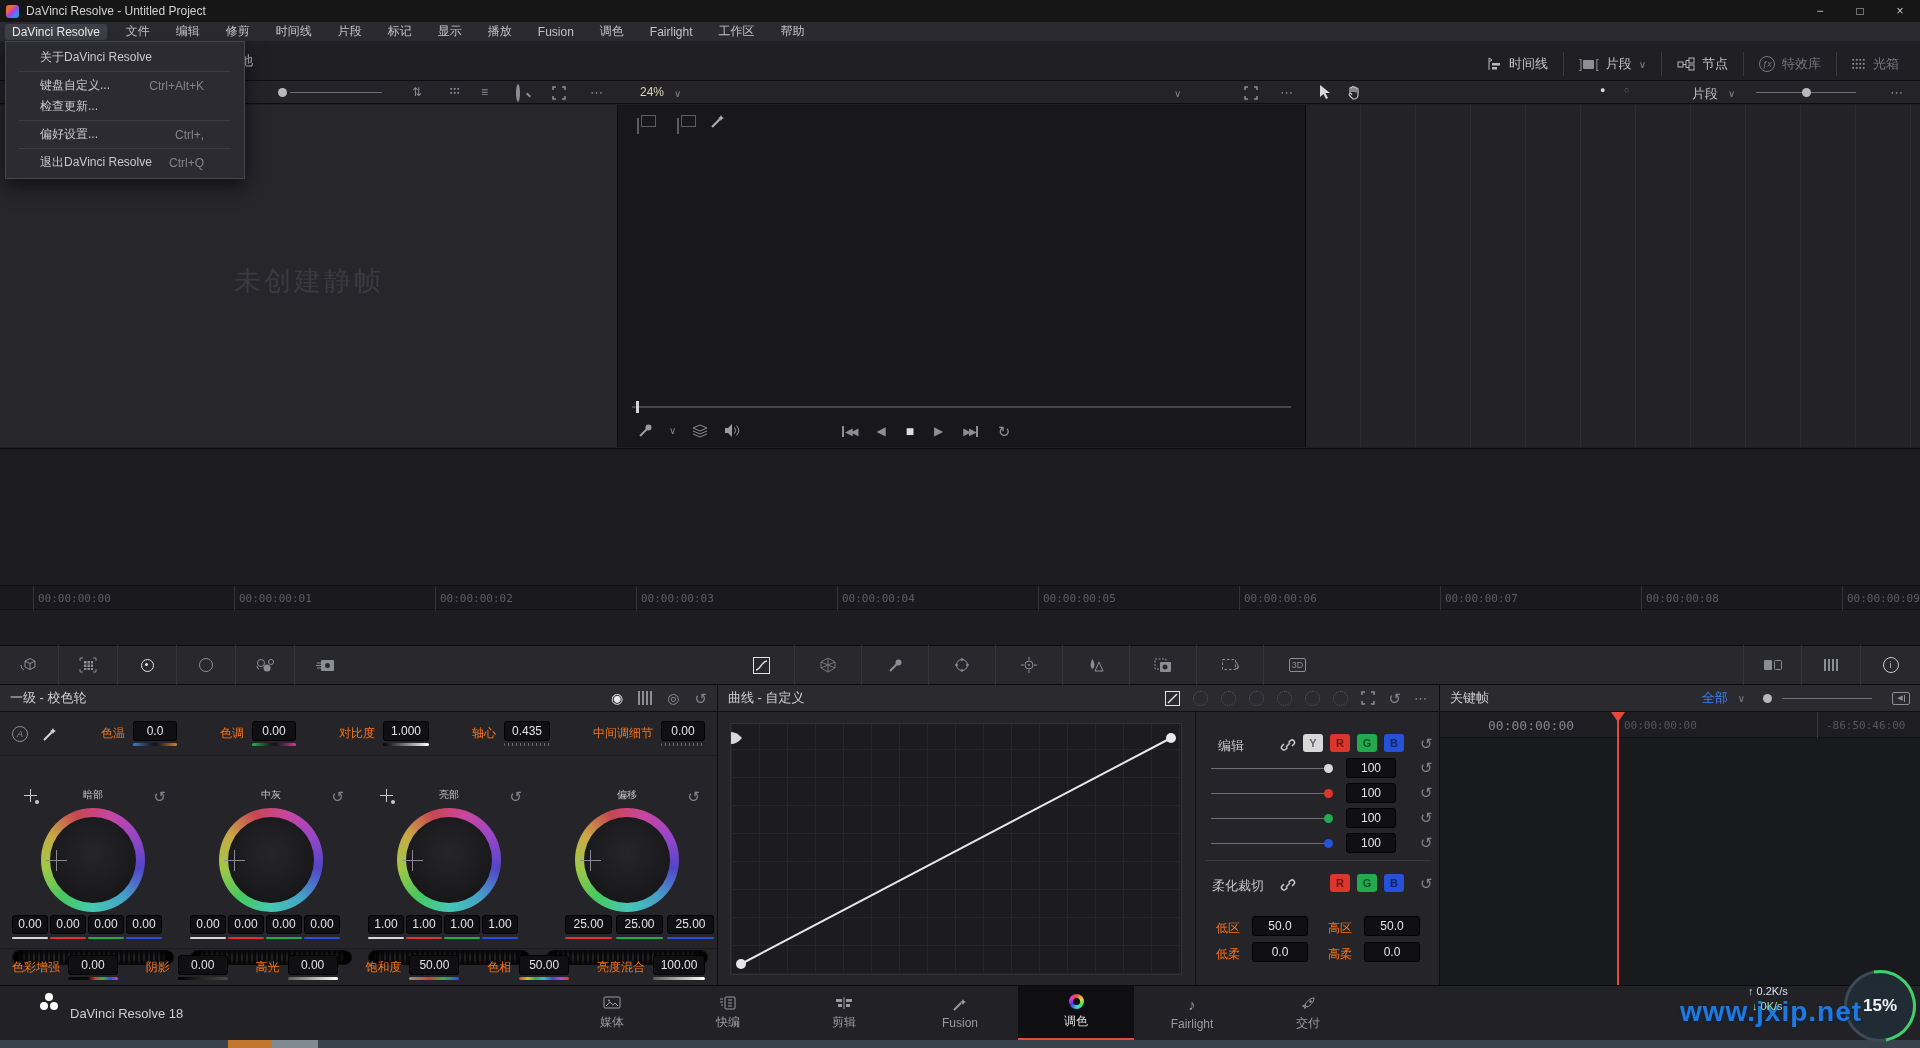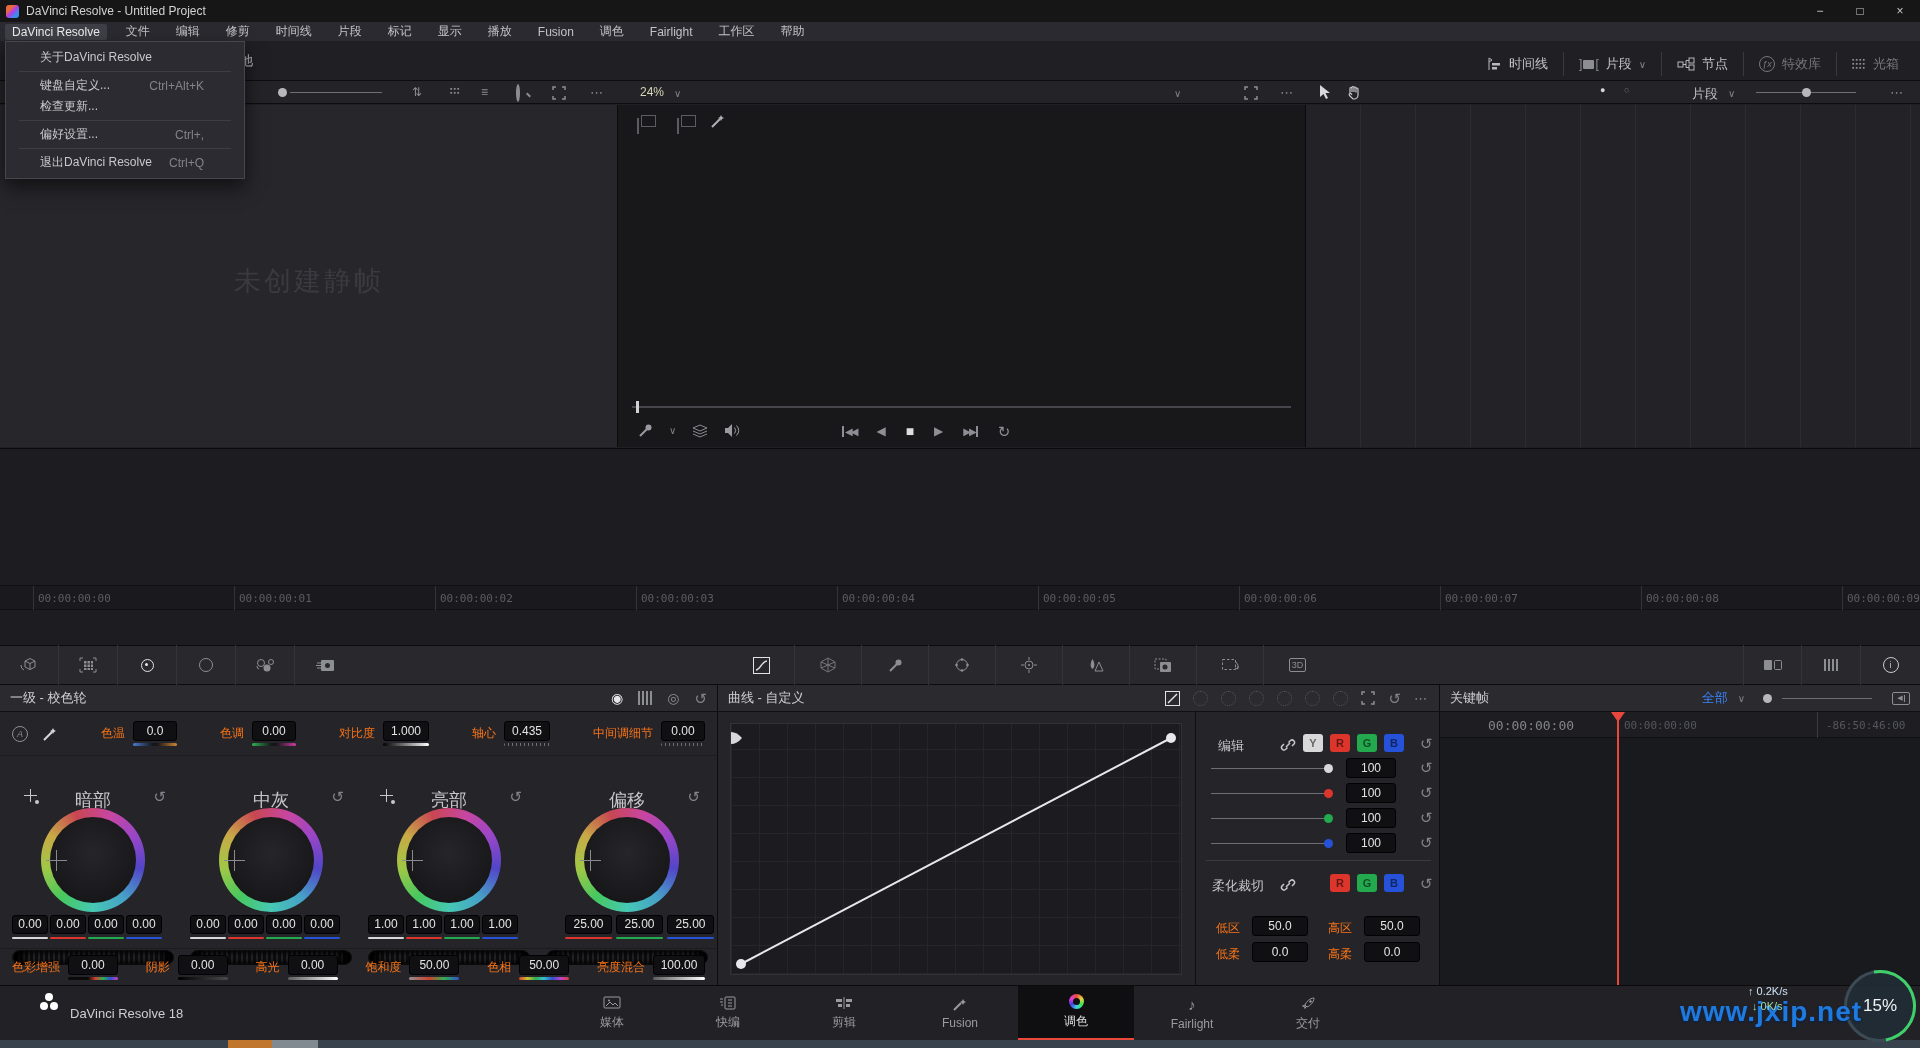--- a/index.html
+++ b/index.html
@@ -70,21 +70,21 @@
 .u-tint{background:linear-gradient(90deg,#2fb050,#15151a 45% 55%,#d03ba0)}
 .u-con{background:linear-gradient(90deg,#000,#fff)}
 .u-ticks{background:repeating-linear-gradient(90deg,#6e6e74 0 1px,transparent 1px 4px)}
 .g-ce{background:linear-gradient(90deg,#0a0a0a 0 40%,#d04030 55%,#2fb050 70%,#3050d0 85%,#d040c0)}
 .g-dark{background:linear-gradient(90deg,#000,#4a4a4a)}
 .g-light{background:linear-gradient(90deg,#5c5c5c,#fff)}
 .g-hue{background:linear-gradient(90deg,#d04030,#d0c030,#2fb050,#30c0d0,#3050d0,#c040d0,#d04030)}
 .g-sat{background:linear-gradient(90deg,#909090,#d04030 40%,#30b050 70%,#3050d0)}
 .wblock{position:absolute;width:178px}
 .whead{position:absolute;top:76px;height:20px;width:178px}
-.wlabel{position:absolute;left:0;width:178px;text-align:center;font-size:18px;color:#c6c6ca}
+.wlabel{position:absolute;left:0;width:178px;text-align:center;font-size:10px;color:#c6c6ca}
 .wlrst{position:absolute;right:16px;top:1px}
 .xh{position:absolute;left:20px;top:1px;width:13px;height:13px}
 .xh::before{content:"";position:absolute;left:6px;top:0;width:1px;height:13px;background:#c8c8cc}
 .xh::after{content:"";position:absolute;left:0;top:6px;width:13px;height:1px;background:#c8c8cc}
 .xh .dotb{position:absolute;right:-2px;bottom:-2px;width:4px;height:4px;border-radius:50%;background:#c8c8cc}
 .wheel{position:absolute;top:96px;left:37px;width:104px;height:104px;border-radius:50%;background:conic-gradient(from -20deg,#c84652,#c846a0,#9a46c8,#5246c8,#46a0c8,#46c8b4,#46c85e,#a0c846,#c8aa46,#c84652)}
 .wheel::after{content:"";position:absolute;inset:9px;border-radius:50%;background:radial-gradient(circle at 50% 42%,#26262a 0%,#17171a 75%)}
 .wcross{position:absolute;left:52px;top:148px;width:1px;height:1px;z-index:2}
 .wcross::before{content:"";position:absolute;left:-10px;top:0;width:21px;height:1px;background:#8a8a90}
 .wcross::after{content:"";position:absolute;left:0;top:-10px;width:1px;height:21px;background:#8a8a90}
@@ -115,21 +115,21 @@
 .cwheel-ico{width:15px;height:15px;border-radius:50%;background:conic-gradient(#e84b3c,#e8d23c,#3ce84f,#3cd2e8,#4b3ce8,#e83cd2,#e84b3c);position:relative}
 .cwheel-ico::after{content:"";position:absolute;inset:4px;border-radius:50%;background:#0f0f12}
 .taskbar{left:0;top:1040px;width:1920px;height:8px;background:#37424c}
 
 .appmenu{left:5px;top:41px;width:240px;background:#2b2b31;border:1px solid #46464c;box-shadow:0 8px 18px rgba(0,0,0,.55);z-index:50;padding:5px 12px;font-size:12px}
 .mi{height:21px;display:flex;align-items:center;padding:0 28px 0 22px;justify-content:space-between;color:#c9c9cd}
 .mi .sc{color:#83838a}
 .msep{height:1px;background:#3d3d44;margin:3px 1px}
 
 .net{z-index:62;font-size:11px}
-.badge{position:absolute;left:1844px;top:970px;width:72px;height:72px;border-radius:50%;background:rgba(32,44,54,.88);border:3px solid #3c4a55;z-index:58;display:flex;align-items:center;justify-content:center;color:#f0f4f8;font-size:17px;font-weight:normal}
+.badge{position:absolute;left:1844px;top:970px;width:72px;height:72px;border-radius:50%;background:rgba(32,44,54,.88);border:3px solid #3c4a55;z-index:58;display:flex;align-items:center;justify-content:center;color:#f0f4f8;font-size:17px;font-weight:bold}
 .badge::before{content:"";position:absolute;inset:-3px;border-radius:50%;border:3px solid transparent;border-top-color:#3fd06a;border-right-color:#3fd06a;transform:rotate(35deg)}
 .watermark{position:absolute;left:1680px;top:996px;z-index:60;font-size:28px;font-weight:bold;color:#1f7ae0;letter-spacing:1px;text-shadow:0 1px 2px #06234d}
 .fxc{width:16px;height:16px;border:1px solid currentColor;border-radius:50%;display:flex;align-items:center;justify-content:center;font-size:9px;font-style:italic}
 .hdrc{width:14px;height:14px;border:1.5px solid #8d8d94;border-radius:50%;position:relative}
 .hdrc span{position:absolute;left:4px;top:9px;font-size:6px;color:#8d8d94;background:#28282d;padding:0 1px}
 .circ-dot{width:13px;height:13px;border:1.5px solid #e6e6e8;border-radius:50%;position:relative}
 .circ-dot::after{content:"";position:absolute;left:3.5px;top:3.5px;width:3px;height:3px;border-radius:50%;background:#e6e6e8}
 .bars4{width:14px;height:14px;background:repeating-linear-gradient(90deg,#8d8d94 0 2px,transparent 2px 4px)}
 .kbox{width:18px;height:13px;border:1px solid #8d8d94;border-radius:2px;display:flex;align-items:center;justify-content:center;gap:1px}
 .kbox i{display:block;width:1px;height:7px;background:#8d8d94}

